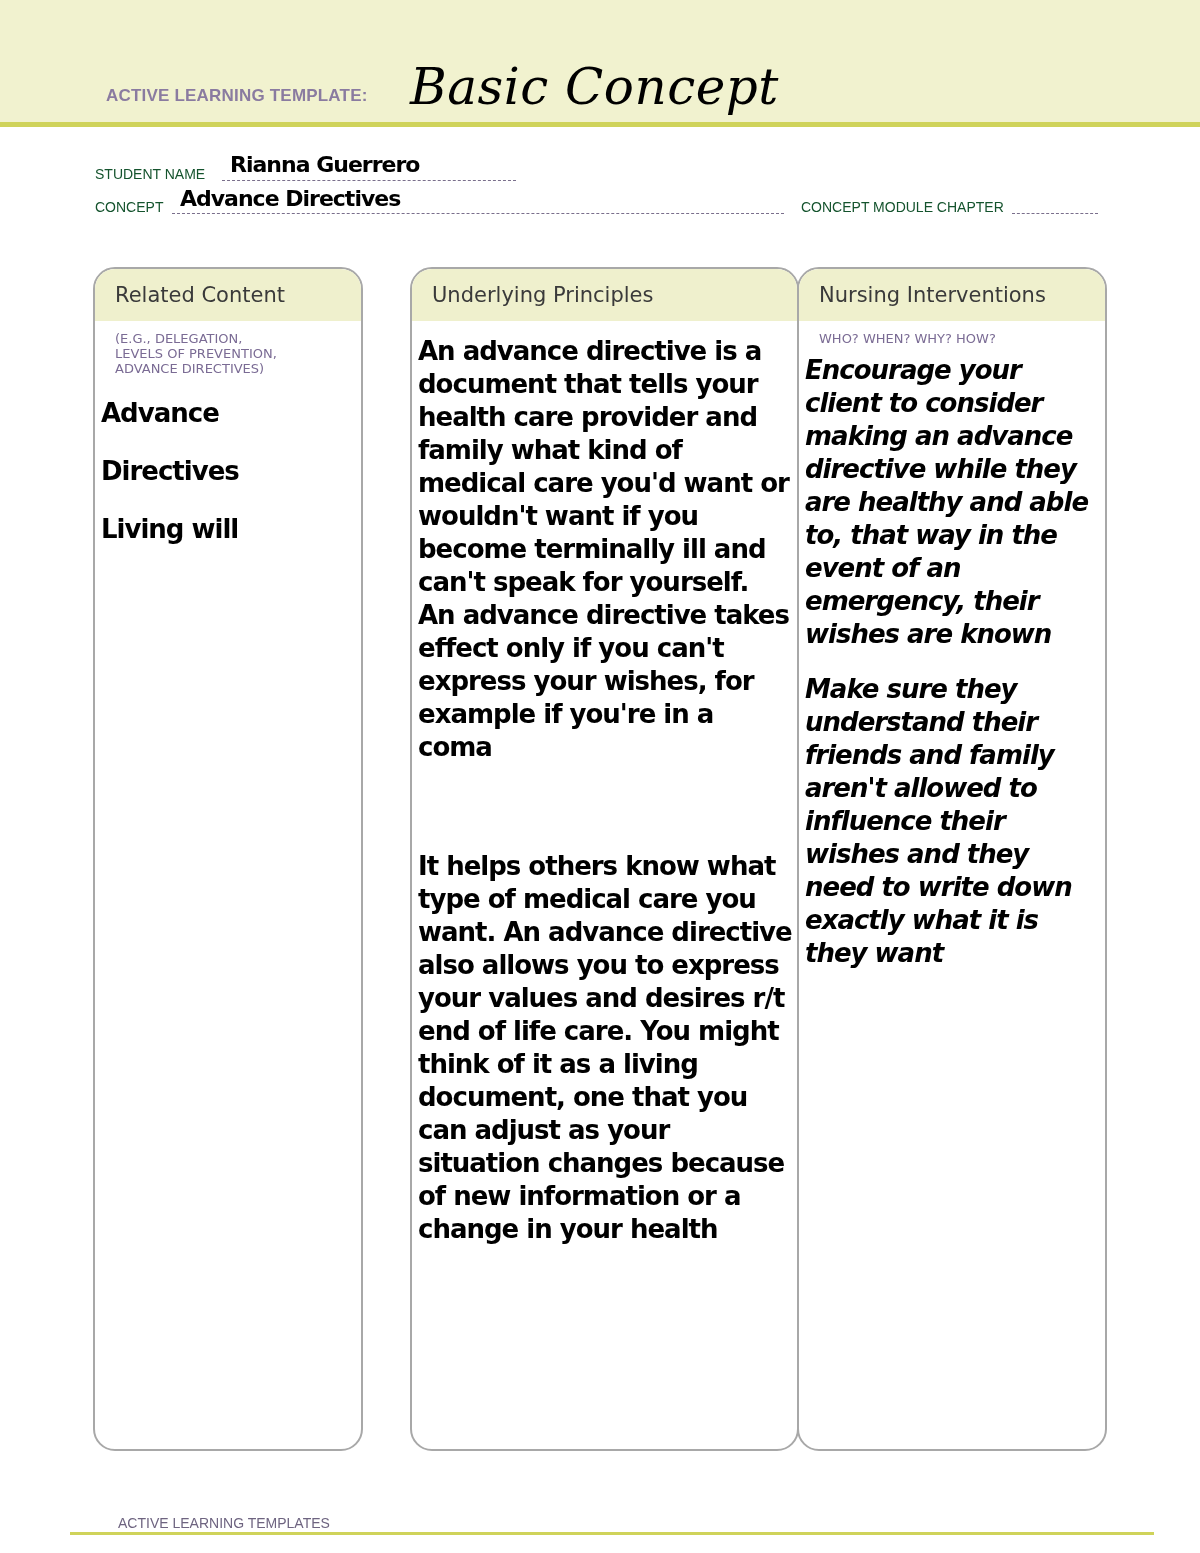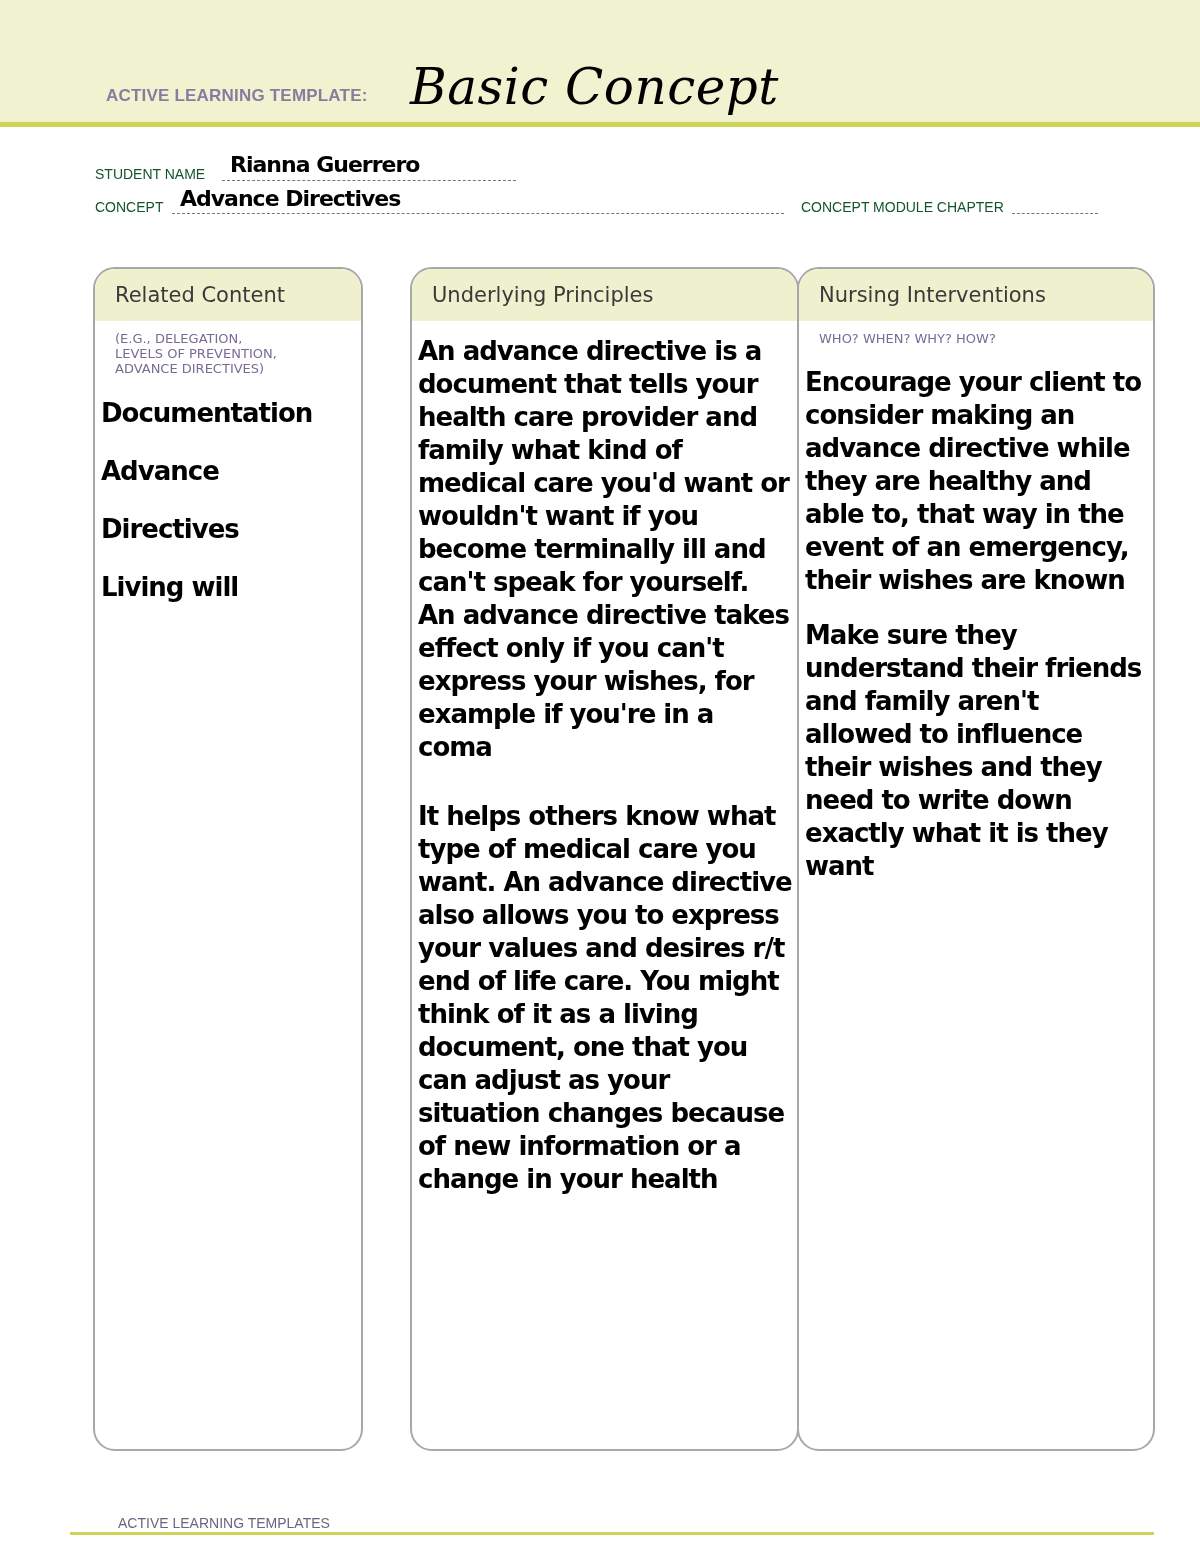--- a/index.html
+++ b/index.html
@@ -92,37 +92,36 @@
 <div class="field-label" style="left:801px;top:199px;">CONCEPT MODULE CHAPTER</div>
 <div class="dash-line" style="left:1012px;top:213px;width:86px;"></div>
 <div class="field-value hand" style="left:1016px;top:188px;"></div>
 
 <div class="panel" style="left:93px;width:270px;">
   <div class="panel-head">Related Content</div>
   <div class="panel-sub">(E.G., DELEGATION,
 LEVELS OF PREVENTION,
 ADVANCE DIRECTIVES)</div>
   <div class="panel-body hand" style="margin-top:8px;line-height:58px;">
-    <p>Documentation</p>
     <p>Advance Directives</p>
     <p>Living will</p>
   </div>
 </div>
 
 <div class="panel" style="left:410px;width:389px;">
   <div class="panel-head">Underlying Principles</div>
   <div class="panel-body hand" style="margin-top:14px;">
     <p>An advance directive is a document that tells your health care provider and family what kind of medical care you'd want or wouldn't want if you become terminally ill and can't speak for yourself. An advance directive takes effect only if you can't express your wishes, for example if you're in a coma</p>
-    <p style="margin-top:36px;">It helps others know what type of medical care you want. An advance directive also allows you to express your values and desires r/t end of life care. You might think of it as a living document, one that you can adjust as your situation changes because of new information or a change in your health</p>
+    <p style="margin-top:86px;">It helps others know what type of medical care you want. An advance directive also allows you to express your values and desires r/t end of life care. You might think of it as a living document, one that you can adjust as your situation changes because of new information or a change in your health</p>
   </div>
 </div>
 
-<div class="panel" style="left:797px;width:358px;">
+<div class="panel" style="left:797px;width:310px;">
   <div class="panel-head">Nursing Interventions</div>
   <div class="panel-sub">WHO? WHEN? WHY? HOW?</div>
-  <div class="panel-body hand" style="margin-top:20px;">
+  <div class="panel-body hand" style="margin-top:8px;font-style:italic;">
     <p>Encourage your client to consider making an advance directive while they are healthy and able to, that way in the event of an emergency, their wishes are known</p>
     <p style="margin-top:22px;">Make sure they understand their friends and family aren't allowed to influence their wishes and they need to write down exactly what it is they want</p>
   </div>
 </div>
 
 <div class="footer-label">ACTIVE LEARNING TEMPLATES</div>
 <div class="footer-rule"></div>
 
 </body></html>

